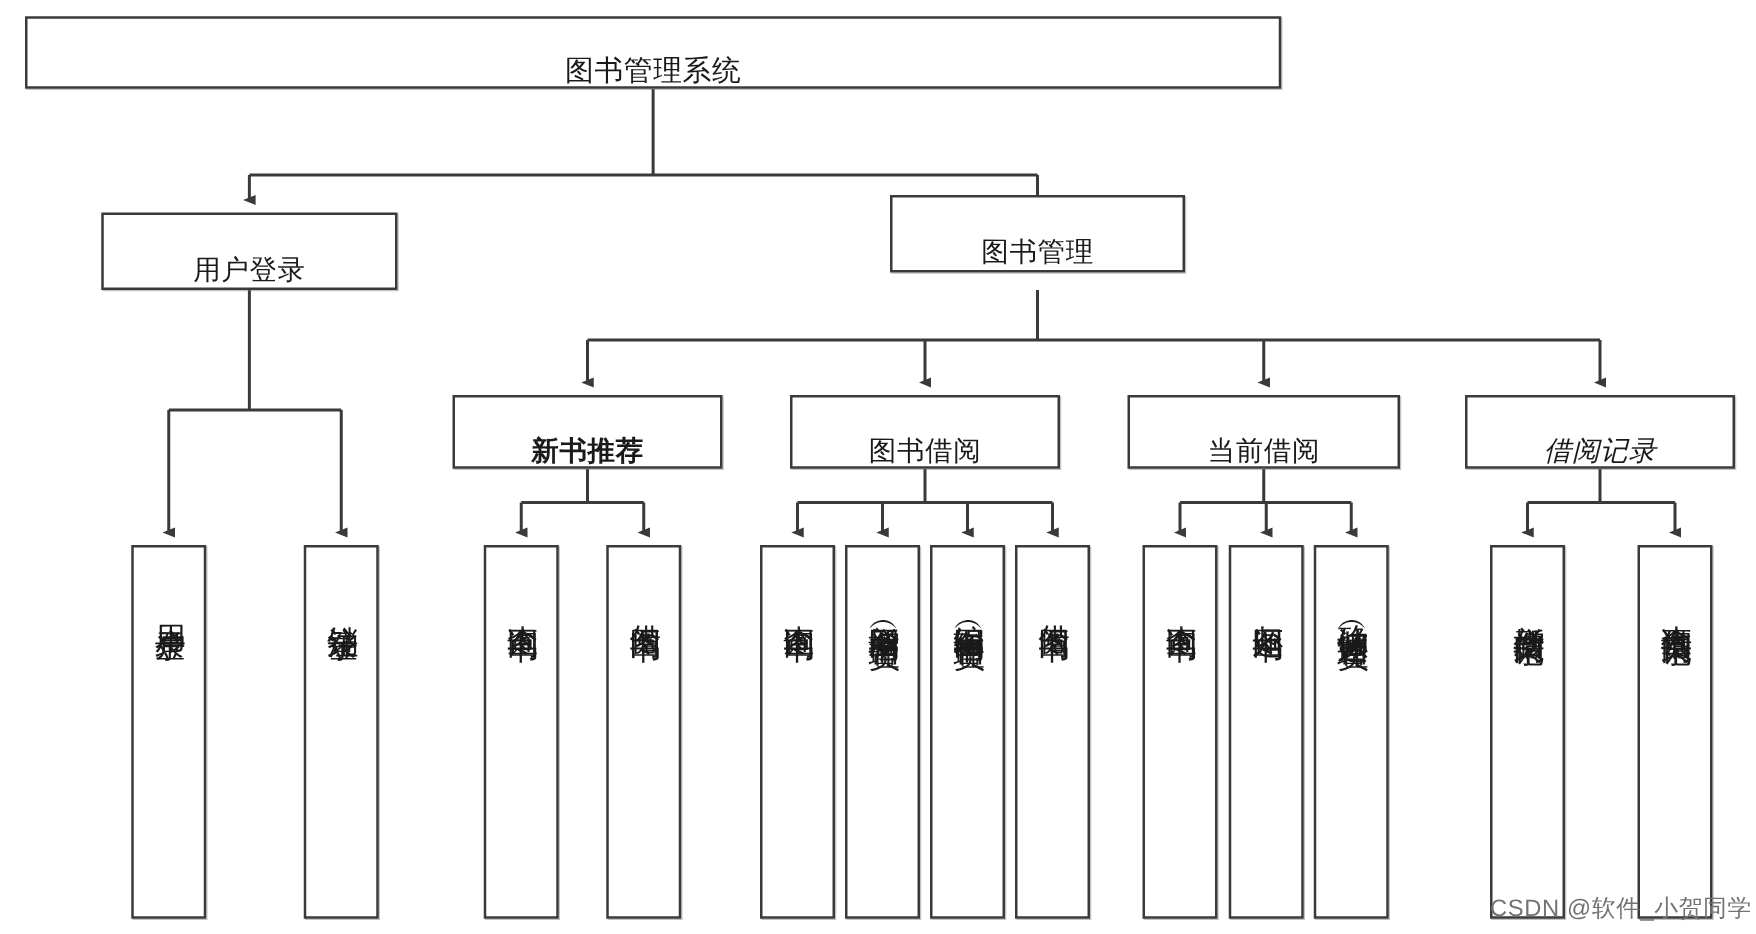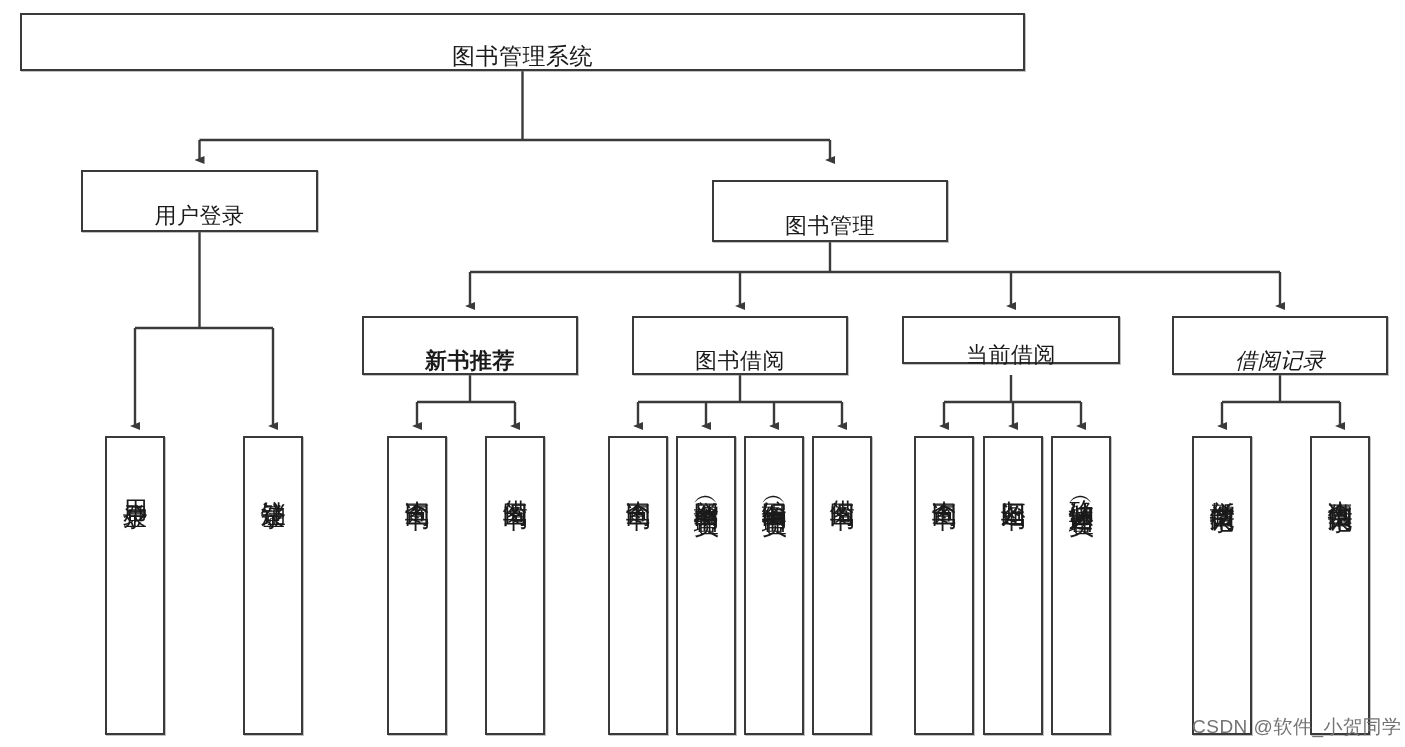--- a/index.html
+++ b/index.html
@@ -120,30 +120,30 @@
       </g>
   </svg>
 
   <div id="nodes-layer">
       <div class="node horiz root" style="left: 20px; top: 13px; width: 1005px; height: 58px;">
         <span class="label">图书管理系统</span>
       </div>
       <div class="node horiz" style="left: 81px; top: 170px; width: 237px; height: 62px;">
         <span class="label">用户登录</span>
       </div>
-      <div class="node horiz" style="left: 712px; top: 180px; width: 236px; height: 62px;">
+      <div class="node horiz" style="left: 712px; top: 156px; width: 236px; height: 62px;">
         <span class="label">图书管理</span>
       </div>
       <div class="node horiz" style="left: 362px; top: 316px; width: 216px; height: 59px; font-weight: bold;">
         <span class="label">新书推荐</span>
       </div>
       <div class="node horiz" style="left: 632px; top: 316px; width: 216px; height: 59px;">
         <span class="label">图书借阅</span>
       </div>
-      <div class="node horiz" style="left: 902px; top: 316px; width: 218px; height: 48px;">
+      <div class="node horiz" style="left: 902px; top: 316px; width: 218px; height: 59px;">
         <span class="label">当前借阅</span>
       </div>
       <div class="node horiz" style="left: 1172px; top: 316px; width: 216px; height: 59px; font-style: italic;">
         <span class="label">借阅记录</span>
       </div>
       <div class="node vert" style="left: 105px; top: 436px; width: 60px; height: 299px;">
         <span class="label">用户登录</span>
       </div>
       <div class="node vert" style="left: 243px; top: 436px; width: 60px; height: 299px;">
         <span class="label">注销登录</span>

